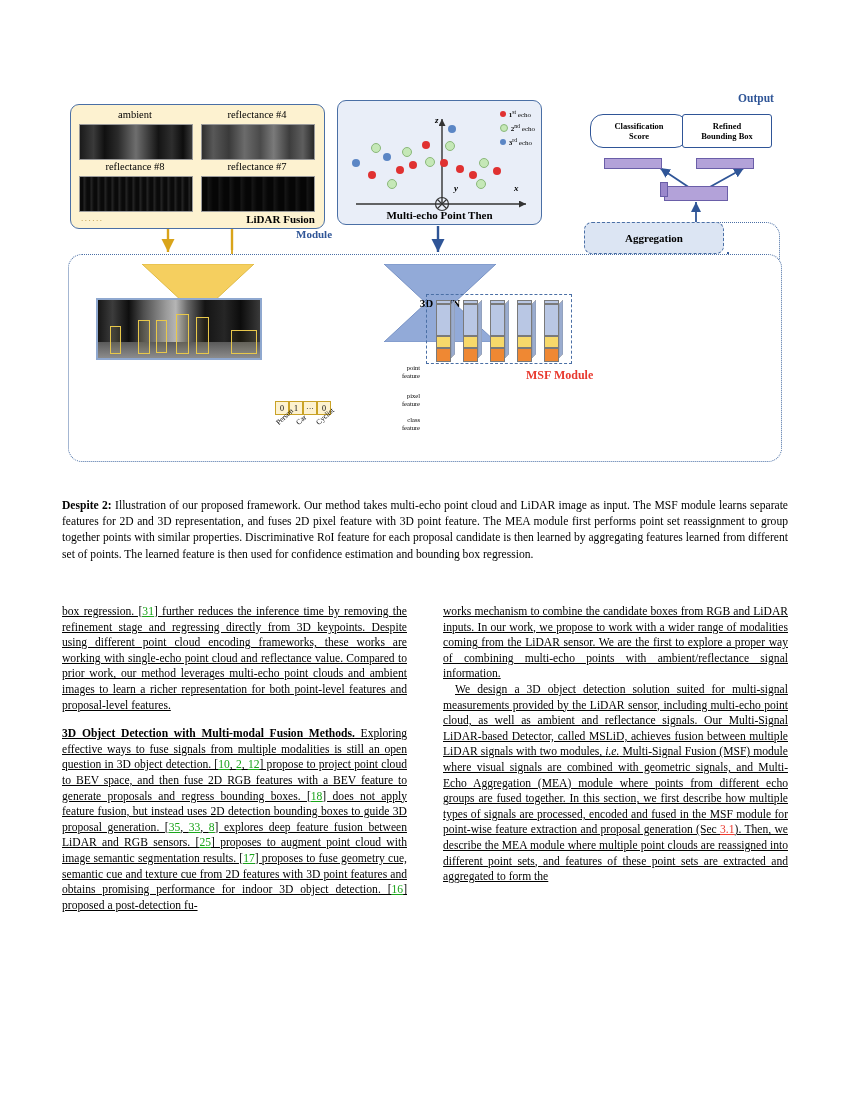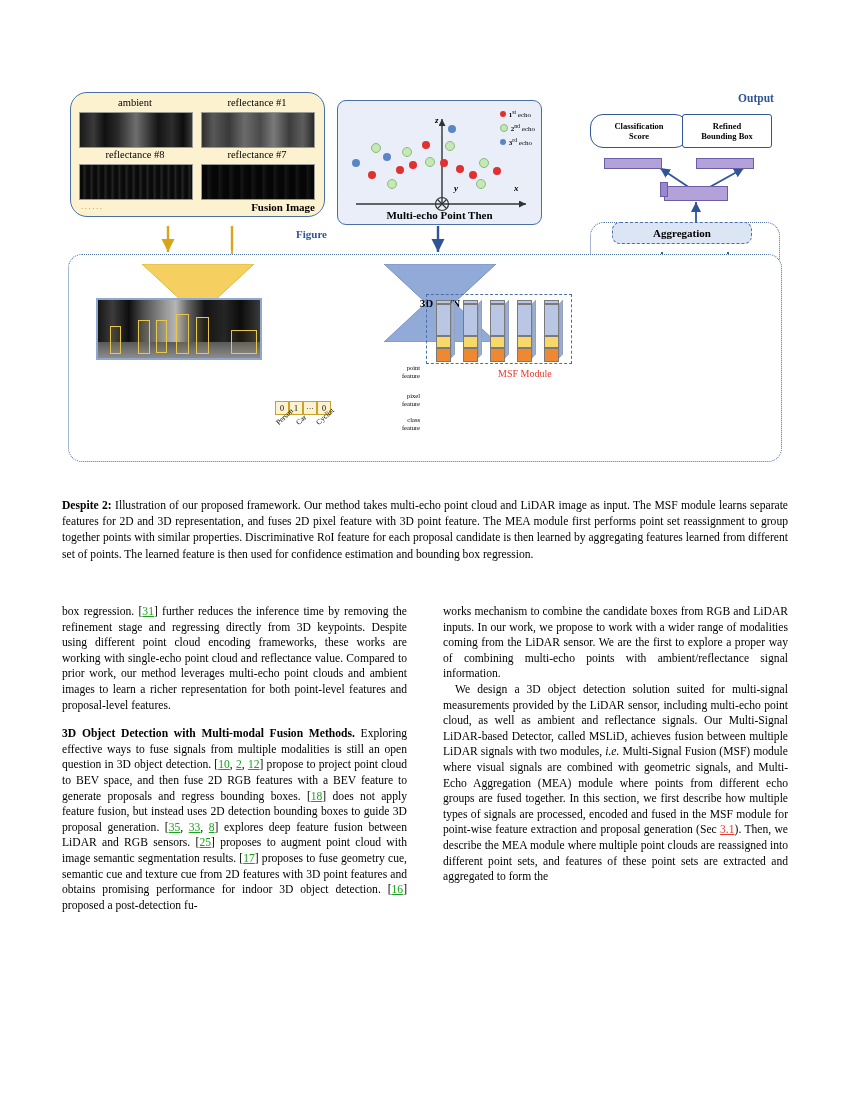--- a/index.html
+++ b/index.html
@@ -9,22 +9,22 @@
   }
   .page{position:absolute;inset:0;}
 
   
   .figure{position:absolute;left:60px;top:92px;width:730px;height:380px;}
 
   .panel{position:absolute;box-sizing:border-box;}
 
   
   .lidar-panel{
-    left:10px;top:0;width:255px;height:125px;
-    background:#fdf2d0;border:1.6px solid #4a6fa5;border-radius:17px;
+    left:10px;top:12px;width:255px;height:125px;
+    background:#fdf2d0;border:1.6px solid #4a6fa5;border-radius:9px;
   }
   .lp-cap{position:absolute;width:112px;text-align:center;font-size:10.5px;}
   .lp-img{position:absolute;width:112px;height:34px;border:0.8px solid #9a9a9a;}
   .img-ambient{
     background:
       linear-gradient(90deg,#1a1a1a 0%,#3a3a3a 12%,#101010 22%,#2b2b2b 34%,#555 44%,#6e6e6e 50%,#4a4a4a 58%,#141414 70%,#2e2e2e 82%,#0d0d0d 92%,#3a3a3a 100%),
       #222;
   }
   .img-refl1{
     background:
@@ -92,21 +92,21 @@
 
   
   .msf-box{position:absolute;left:366px;top:202px;width:146px;height:70px;
     border:1.3px dashed #4a6fa5;box-sizing:border-box;}
   .feat-lbl{position:absolute;font-size:6.5px;text-align:right;width:34px;line-height:7.5px;}
   .bar{position:absolute;width:15px;}
   .bar .seg{position:relative;width:15px;box-sizing:border-box;border:0.7px solid #7a7a7a;}
   .bar .top3d{position:absolute;left:0;top:-4px;width:15px;height:4px;
     background:#b9c7e4;border:0.7px solid #7a7a7a;box-sizing:border-box;}
   .bar .side3d{position:absolute;right:-4px;top:-4px;width:4px;height:100%;}
-  .msf-tag{position:absolute;font-size:10px;font-weight:normal;color:#e8392e;}
+  .msf-tag{position:absolute;font-size:12px;font-weight:bold;color:#e8392e;margin-left:28px;}
 
   
   .mea-box{position:absolute;left:530px;top:130px;width:190px;height:205px;
     border:1.3px dotted #4a6fa5;border-radius:14px;box-sizing:border-box;}
   .mea-tag{position:absolute;font-size:10.5px;font-weight:bold;color:#e8392e;}
   .ps-label{position:absolute;box-sizing:border-box;font-size:5.5px;font-weight:bold;
     text-align:center;padding:1px 0;background:#fff;}
   .blk3d{position:absolute;}
   .rounded-box{position:absolute;box-sizing:border-box;background:#dce5f3;
     border:1.2px solid #4a6fa5;border-radius:8px;display:flex;align-items:center;
@@ -117,21 +117,21 @@
   .inout-lbl{position:absolute;font-size:11px;font-weight:bold;color:#2f5597;}
 
   svg.ov{position:absolute;left:0;top:0;width:730px;height:380px;overflow:visible;pointer-events:none;}
 
   
   .caption{position:absolute;left:62px;top:498px;width:726px;
     font-size:11.6px;line-height:16.2px;text-align:justify;}
   .col{position:absolute;width:345px;font-size:11.6px;line-height:15.6px;text-align:justify;}
   .col-l{left:62px;top:604px;}
   .col-r{left:443px;top:604px;}
-  .col p{margin:0 0 0 0;text-indent:12px;}
+  .col p{margin:0 0 0 0;text-indent:12px;text-decoration:underline;}
   .col p.noind{text-indent:0;}
   .sec-h{font-size:13.5px;font-weight:bold;margin:13px 0 7px 0;text-indent:0;}
   .cite{color:#19a319;}
   .cite-r{color:#e8392e;margin-top:12px;}
   .runin{font-weight:bold;}
   i{font-style:italic;}
 </style>
 </head>
 <body>
 
@@ -180,29 +180,29 @@
       <path d="M668,182 L668,160" stroke="#2f5597" stroke-width="1.8" fill="none" marker-end="url(#ab)"></path>
 
       <path d="M636,130 L636,110" stroke="#2f5597" stroke-width="1.8" fill="none" marker-end="url(#ab)"></path>
 
       <path d="M630,96 L600,76" stroke="#2f5597" stroke-width="1.8" fill="none" marker-end="url(#ab)"></path>
       <path d="M648,96 L684,76" stroke="#2f5597" stroke-width="1.8" fill="none" marker-end="url(#ab)"></path>
     </svg>
 
     <div class="panel lidar-panel">
       <div class="lp-cap" style="left:8px;top:4px;">ambient</div>
-      <div class="lp-cap" style="left:130px;top:4px;">reflectance #1</div>
+      <div class="lp-cap" style="left:130px;top:4px;">reflectance #4</div>
       <div class="lp-img img-ambient" style="left:8px;top:19px;"></div>
       <div class="lp-img img-refl1" style="left:130px;top:19px;"></div>
       <div class="lp-cap" style="left:8px;top:56px;">reflectance #8</div>
       <div class="lp-cap" style="left:130px;top:56px;">reflectance #7</div>
       <div class="lp-img img-refl2" style="left:8px;top:71px;"></div>
       <div class="lp-img img-refl3" style="left:130px;top:71px;"></div>
       <div class="lp-dots">......</div>
-      <div class="lp-title">Fusion Image</div>
+      <div class="lp-title">LiDAR Fusion</div>
     </div>
 
     <div class="panel pc-panel">
       <svg style="position:absolute;left:0;top:0;width:205px;height:125px;">
         <path d="M18,103 L188,103" stroke="#333" stroke-width="1.4" marker-end="url(#pcx)"></path>
         <path d="M104,103 L104,18" stroke="#333" stroke-width="1.4" marker-end="url(#pcz)"></path>
         <defs>
           <marker id="pcx" markerWidth="6" markerHeight="6" refX="5" refY="2.5" orient="auto">
               <path d="M0,0 L5,2.5 L0,5 z" fill="#333"></path>
             </marker>
@@ -246,36 +246,36 @@
           <span><b>2</b><sup>nd</sup> echo</span>
         </div>
         <div class="row">
           <span class="dot" style="background:#5b86c5;"></span>
           <span><b>3</b><sup>rd</sup> echo</span>
         </div>
       </div>
       <div class="pc-title">Multi-echo Point Then</div>
     </div>
 
-    <div class="inout-lbl" style="left:236px;top:136px;">Figure</div>
+    <div class="inout-lbl" style="left:236px;top:136px;">Module</div>
 
     <div class="out-word">Output</div>
     <div class="out-box" style="left:530px;top:22px;width:98px;height:34px;border-radius:13px;">
       <span>Classification<br>Score</span>
     </div>
     <div class="out-box" style="left:622px;top:22px;width:90px;height:34px;">
       <span>Refined<br>Bounding Box</span>
     </div>
     <div class="slab" style="left:544px;top:66px;width:56px;height:9px;"></div>
     <div class="slab" style="left:636px;top:66px;width:56px;height:9px;"></div>
     <div class="slab" style="left:604px;top:94px;width:62px;height:13px;"></div>
     <div class="slab" style="left:600px;top:90px;width:6px;height:13px;background:#9b88cc;"></div>
 
     <div class="mea-box"></div>
-    <div class="dashbox" style="left:552px;top:130px;width:140px;height:22px;font-size:11px;">Aggregation</div>
+    <div class="dashbox" style="left:524px;top:130px;width:140px;height:32px;font-size:11px;">Aggregation</div>
 
     <div class="blk3d" style="left:576px;top:168px;width:54px;height:15px;background:#f08b8b;border:1px solid #c95f5f;"></div>
     <svg style="position:absolute;left:572px;top:183px;width:62px;height:40px;">
       <path d="M4,0 L58,0 L36,20 L58,40 L4,40 L26,20 Z" fill="#f08b8b" stroke="#c95f5f" stroke-width="1"></path>
     </svg>
     <div class="ps-label" style="left:572px;top:224px;width:62px;border:1px solid #e06a6a;color:#000;">Point Set 1</div>
 
     <div class="blk3d" style="left:642px;top:168px;width:54px;height:15px;background:#88a6d4;border:1px solid #5b7fb5;"></div>
     <svg style="position:absolute;left:638px;top:183px;width:62px;height:40px;">
       <path d="M4,0 L58,0 L36,20 L58,40 L4,40 L26,20 Z" fill="#88a6d4" stroke="#5b7fb5" stroke-width="1"></path>

